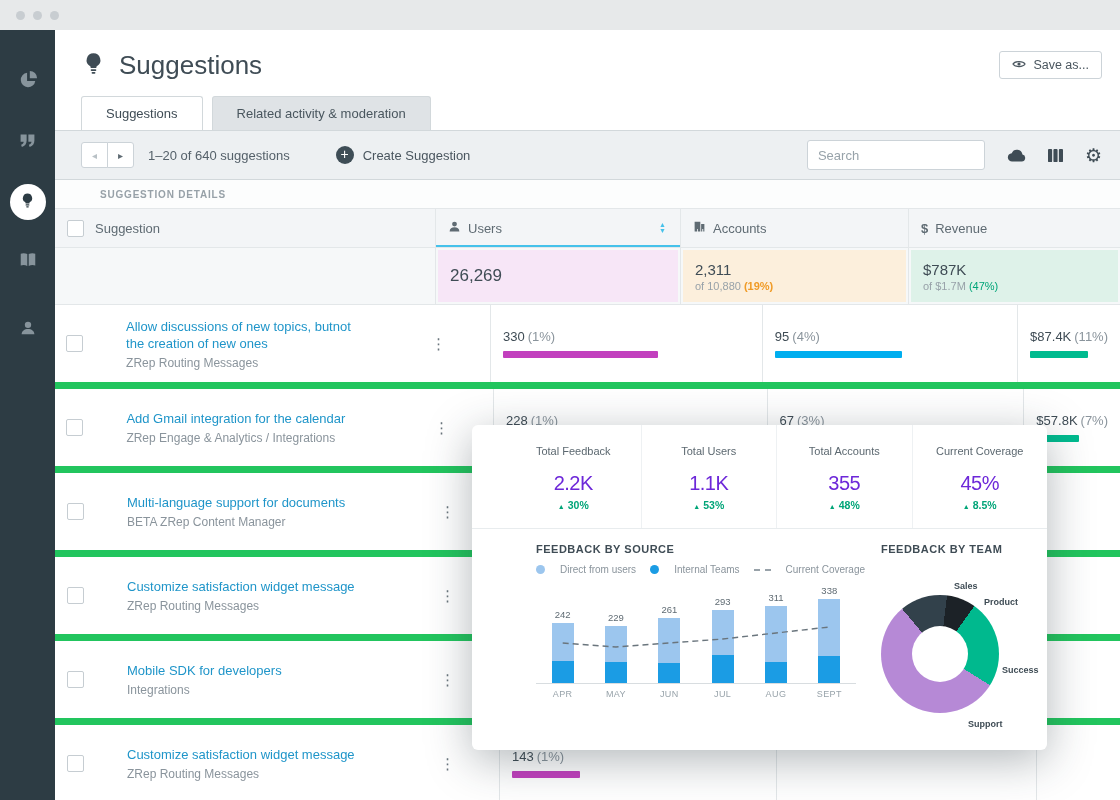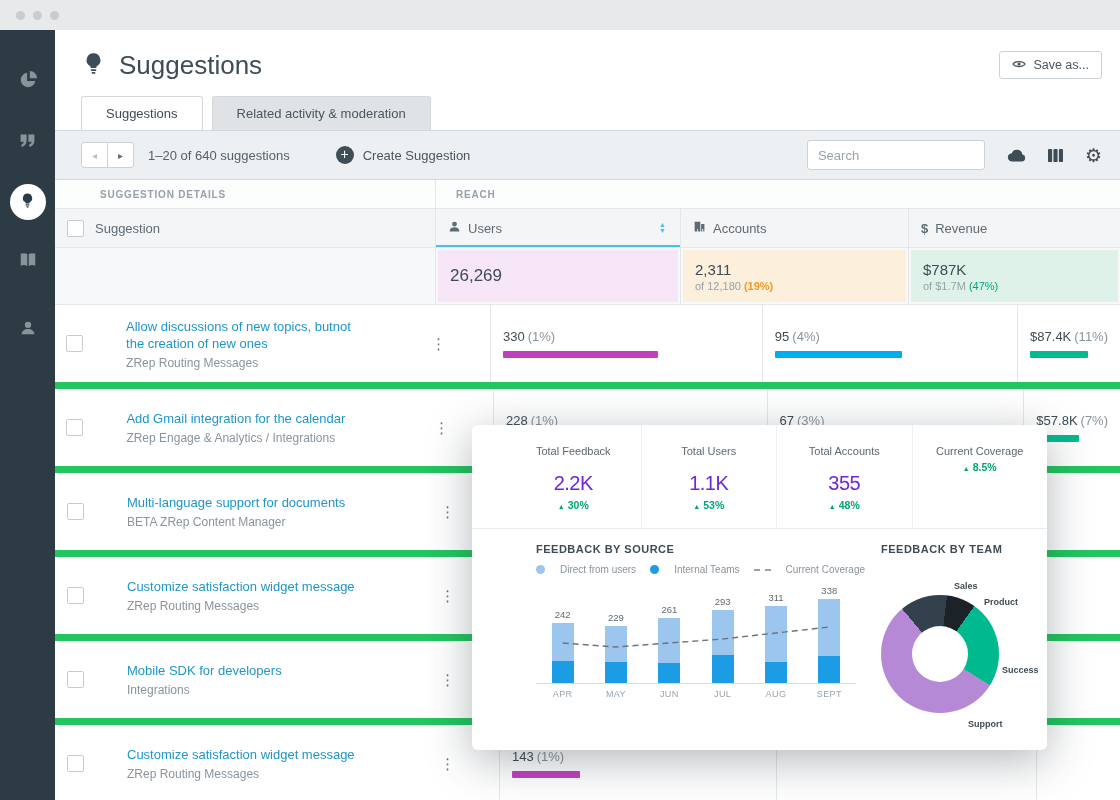--- a/index.html
+++ b/index.html
@@ -230,23 +230,20 @@
               <rect x="6.8" y="1" width="4.4" height="14" rx="1"></rect>
               <rect x="12.6" y="1" width="4.4" height="14" rx="1"></rect>
             </svg>
         </span>
         <span class="tb-icon gear-glyph">⚙</span>
       </div>
     </div>
 
     <div class="group-row">
       <div class="group-details">Suggestion Details</div>
-      <div class="group-reach">
-          <span>Reach</span>
-        </div>
     </div>
 
     <div class="header-row">
       <div class="col-check">
           <span class="checkbox"></span>
         </div>
       <div class="col-sugg">
           <span>Suggestion</span>
         </div>
       <div class="col-users hcell sorted">
@@ -280,21 +277,21 @@
       <div class="col-check"></div>
       <div class="col-sugg"></div>
       <div class="col-users" style="display:flex;">
         <div class="sum-block sum-users-bg">
           <span class="sum-main">26,269</span>
         </div>
       </div>
       <div class="col-accounts" style="display:flex;justify-content:center;">
         <div class="sum-block sum-accounts-bg">
           <span class="sum-main sm">2,311</span>
-          <span class="sum-sub"><span>of 12,180</span> <span class="pct-orange">(19%)</span></span>
+          <span class="sum-sub"><span>of 10,880</span> <span class="pct-orange">(19%)</span></span>
         </div>
       </div>
       <div class="col-revenue" style="display:flex;">
         <div class="sum-block sum-revenue-bg">
           <span class="sum-main sm">$787K</span>
           <span class="sum-sub"><span>of $1.7M</span> <span class="pct-green">(47%)</span></span>
         </div>
       </div>
     </div>
 
@@ -445,20 +442,21 @@
         <div class="stat-value">1.1K</div>
         <div class="stat-delta"><span class="up">▲</span><span>53%</span></div>
       </div>
       <div class="stat">
         <div class="stat-label">Total Accounts</div>
         <div class="stat-value">355</div>
         <div class="stat-delta"><span class="up">▲</span><span>48%</span></div>
       </div>
       <div class="stat">
         <div class="stat-label">Current Coverage</div>
+        <div class="stat-value">45%</div>
         <div class="stat-delta"><span class="up">▲</span><span>8.5%</span></div>
       </div>
     </div>
 
     <div class="charts">
       <div class="src-section">
         <div class="sec-title">Feedback by Source</div>
         <div class="legend">
           <span class="leg-item">
               <span class="leg-dot" style="background: rgb(156, 198, 238);"></span>

